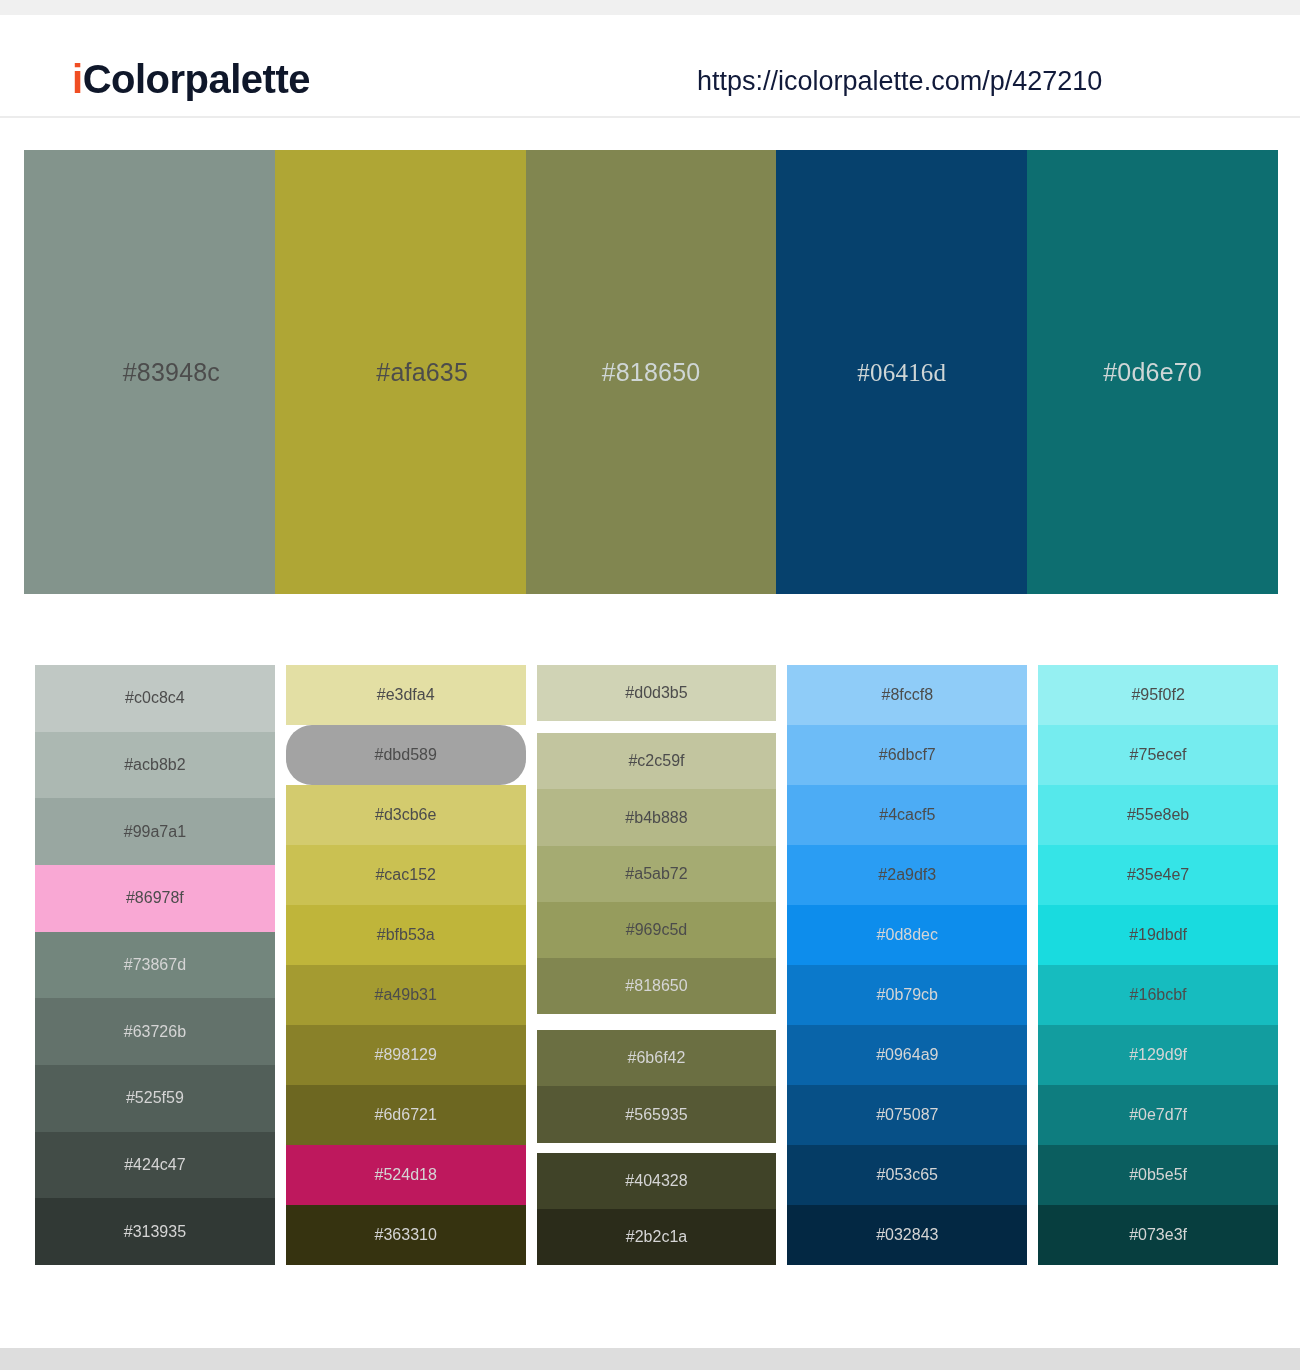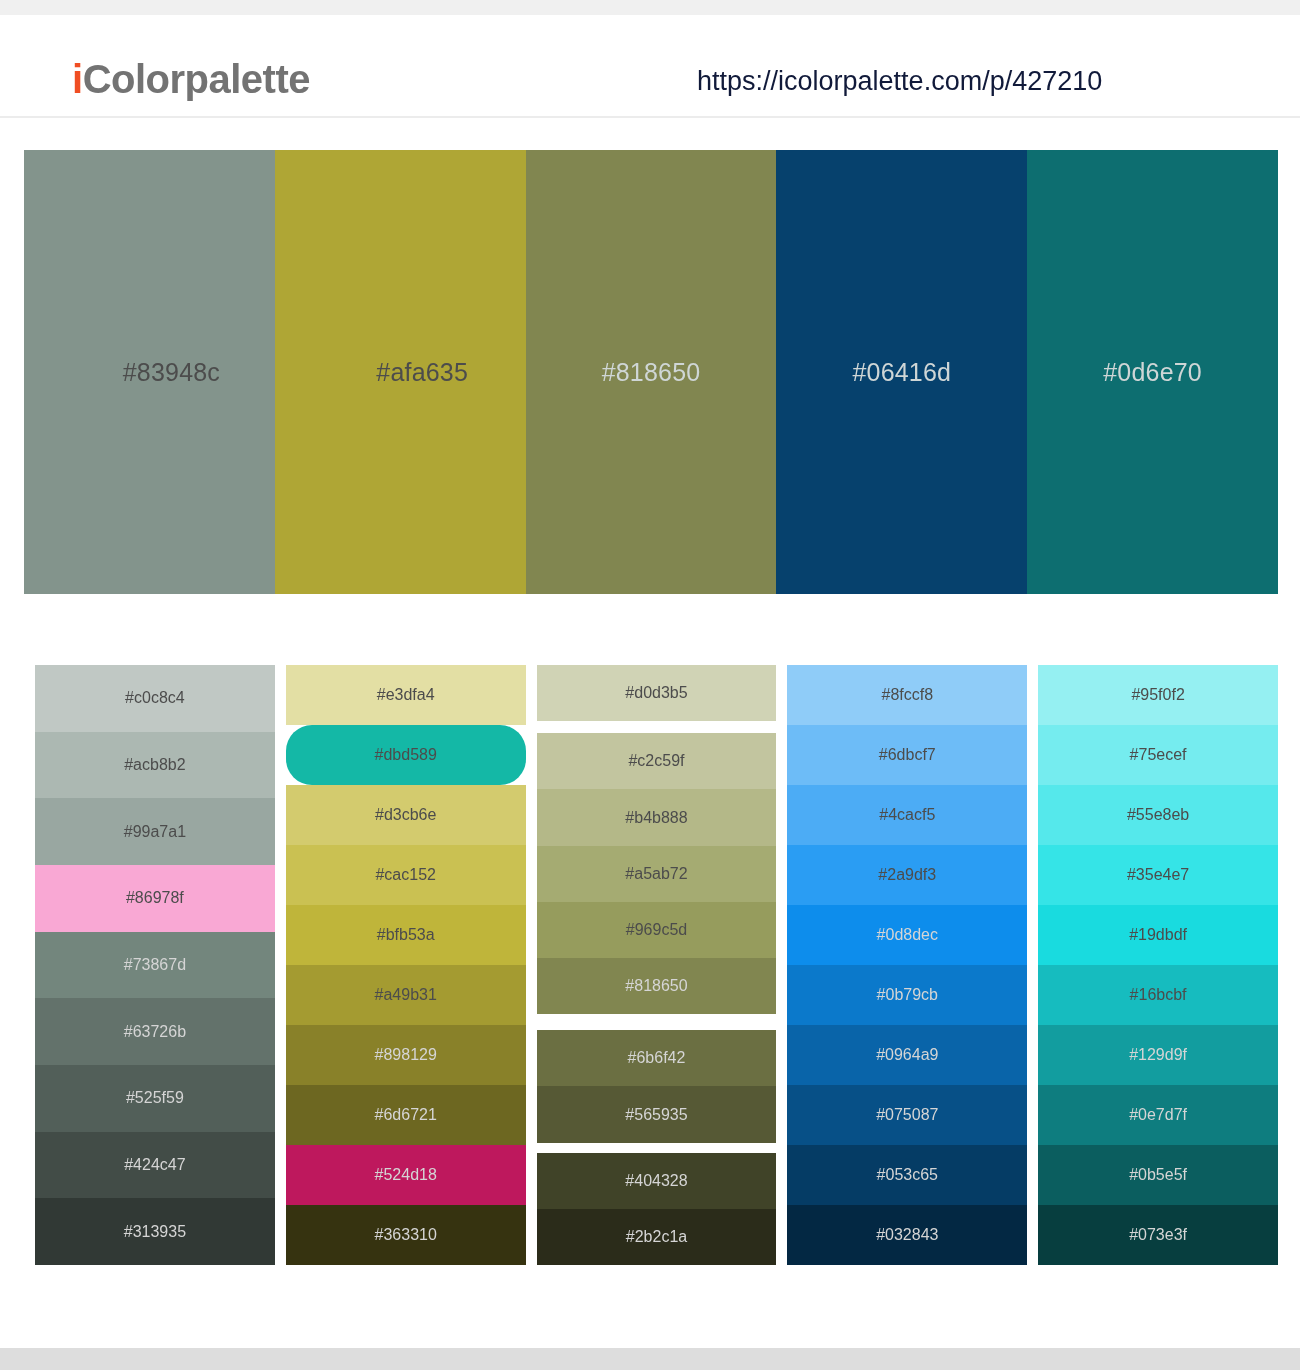--- a/index.html
+++ b/index.html
@@ -26,21 +26,21 @@
     position: absolute; left:0; top:15px; width:1300px; height:103px;
     background:#ffffff;
     border-bottom: 2px solid #ececec;
   }
   .logo {
     position:absolute; left:72px; top:44px;
     font-size: 40px; font-weight: 700; letter-spacing:-0.5px;
     white-space: nowrap; line-height: 1;
   }
   .logo .i { color:#f04e23; }
-  .logo .rest { color:#737373; }
+  .logo .rest { color:#0f172a; }
   .url {
     position:absolute; left:697px; top:53px;
     font-size: 27px; color:#111a3a; white-space:nowrap;
     line-height: 1;
   }
 
   
   .main-strip {
     position:absolute; left:24px; top:150px;
     width:1254px; height:444px;
@@ -91,21 +91,21 @@
   <div class="main-strip" id="main-strip">
       <div class="main-swatch" style="background: rgb(131, 148, 140);">
         <span class="hex main-dark">#83948c</span>
       </div>
       <div class="main-swatch" style="background: rgb(175, 166, 53);">
         <span class="hex main-dark">#afa635</span>
       </div>
       <div class="main-swatch" style="background: rgb(129, 134, 80);">
         <span class="hex main-light">#818650</span>
       </div>
-      <div class="main-swatch" style="background: rgb(6, 65, 109);">
+      <div class="main-swatch" style="background: rgb(6, 65, 109); font-family: Liberation Serif, serif;">
         <span class="hex main-light">#06416d</span>
       </div>
       <div class="main-swatch" style="background: rgb(13, 110, 112);">
         <span class="hex main-light">#0d6e70</span>
       </div>
     </div>
 
   <div class="shades" id="shades-grid">
       <div class="shade-col">
         <div class="shade-cell dark-text" style="background: rgb(192, 200, 196);">#c0c8c4</div>
@@ -113,21 +113,21 @@
         <div class="shade-cell dark-text" style="background: rgb(153, 167, 161);">#99a7a1</div>
         <div class="shade-cell dark-text" style="background: #f9a8d4;">#86978f</div>
         <div class="shade-cell light-text" style="background: rgb(115, 134, 125);">#73867d</div>
         <div class="shade-cell light-text" style="background: rgb(99, 114, 107);">#63726b</div>
         <div class="shade-cell light-text" style="background: rgb(82, 95, 89);">#525f59</div>
         <div class="shade-cell light-text" style="background: rgb(66, 76, 71);">#424c47</div>
         <div class="shade-cell light-text" style="background: rgb(49, 57, 53);">#313935</div>
       </div>
       <div class="shade-col">
         <div class="shade-cell dark-text" style="background: rgb(227, 223, 164);">#e3dfa4</div>
-        <div class="shade-cell dark-text" style="background: #14b8a6; border-radius: 26px;">#dbd589</div>
+        <div class="shade-cell dark-text" style="background: #a3a3a3; border-radius: 26px;">#dbd589</div>
         <div class="shade-cell dark-text" style="background: rgb(211, 203, 110);">#d3cb6e</div>
         <div class="shade-cell dark-text" style="background: rgb(202, 193, 82);">#cac152</div>
         <div class="shade-cell dark-text" style="background: rgb(191, 181, 58);">#bfb53a</div>
         <div class="shade-cell dark-text" style="background: rgb(164, 155, 49);">#a49b31</div>
         <div class="shade-cell light-text" style="background: rgb(137, 129, 41);">#898129</div>
         <div class="shade-cell light-text" style="background: rgb(109, 103, 33);">#6d6721</div>
         <div class="shade-cell light-text" style="background: #be185d;">#524d18</div>
         <div class="shade-cell light-text" style="background: rgb(54, 51, 16);">#363310</div>
       </div>
       <div class="shade-col">

